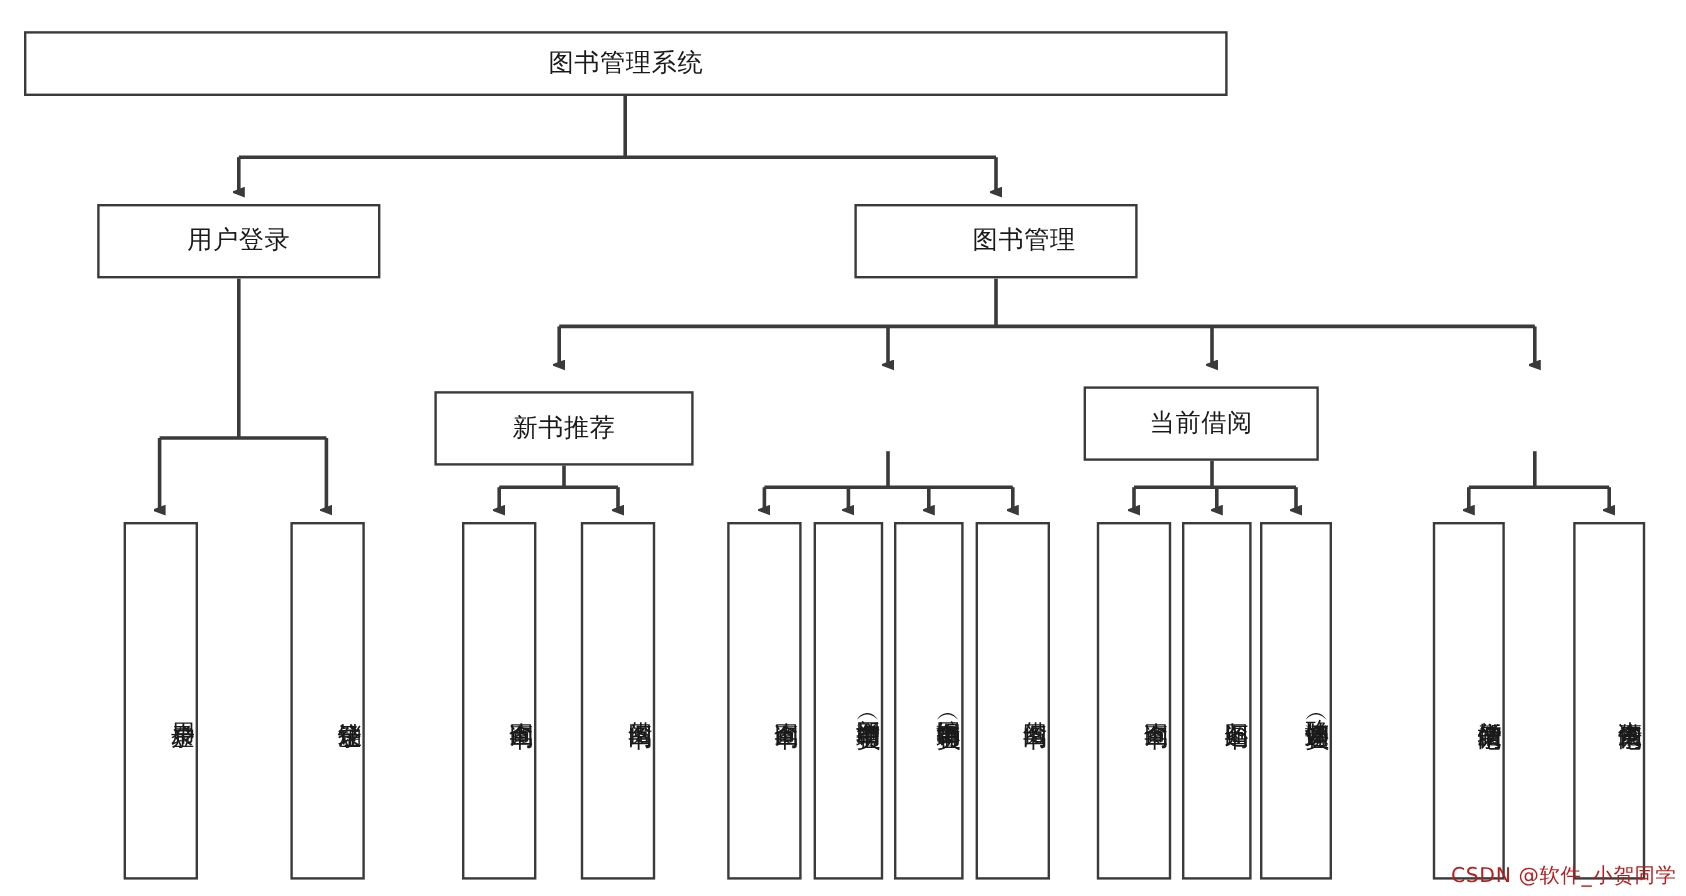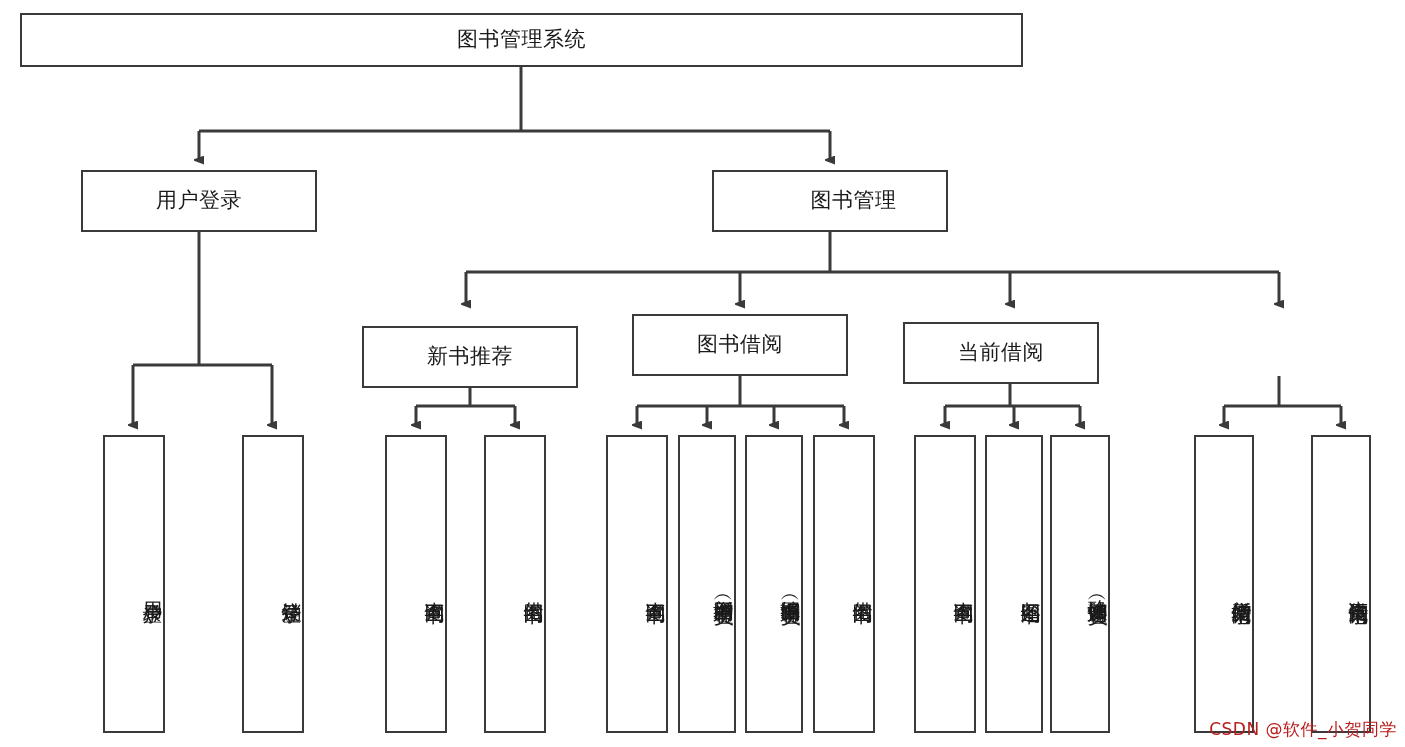--- a/index.html
+++ b/index.html
@@ -112,36 +112,33 @@
       <path d="M1014,406 L1014,425" marker-end="url(#arrow)"></path>
       <path d="M1080,406 L1080,425" marker-end="url(#arrow)"></path>
 
       <path d="M1279,376 L1279,406"></path>
       <path d="M1224,406 L1341,406"></path>
       <path d="M1224,406 L1224,425" marker-end="url(#arrow)"></path>
       <path d="M1341,406 L1341,425" marker-end="url(#arrow)"></path>
     </g>
   </svg>
 
-  <div class="node node-h" style="left:20px;top:13px;width:1003px;height:54px;">
+  <div class="node node-h" style="left:20px;top:26px;width:1003px;height:54px;">
     <span>图书管理系统</span>
   </div>
 
   <div class="node node-h" style="left:81px;top:170px;width:236px;height:62px;">
     <span>用户登录</span>
   </div>
   <div class="node node-h" style="left:712px;top:170px;width:236px;height:62px;padding-left:47px;">
     <span>图书管理</span>
   </div>
 
   <div class="node node-h" style="left:362px;top:314px;width:216px;height:62px;margin-top:12px;">
     <span>新书推荐</span>
-  </div>
-  <div class="node node-h" style="left:632px;top:314px;width:216px;height:62px;">
-    <span>图书借阅</span>
   </div>
   <div class="node node-h" style="left:903px;top:322px;width:196px;height:62px;">
     <span>当前借阅</span>
   </div>
 
   <div class="node node-v" style="left:103px;top:435px;width:62px;height:298px;">
     <span>用户登录</span>
   </div>
   <div class="node node-v" style="left:242px;top:435px;width:62px;height:298px;">
     <span>注销登录</span>

